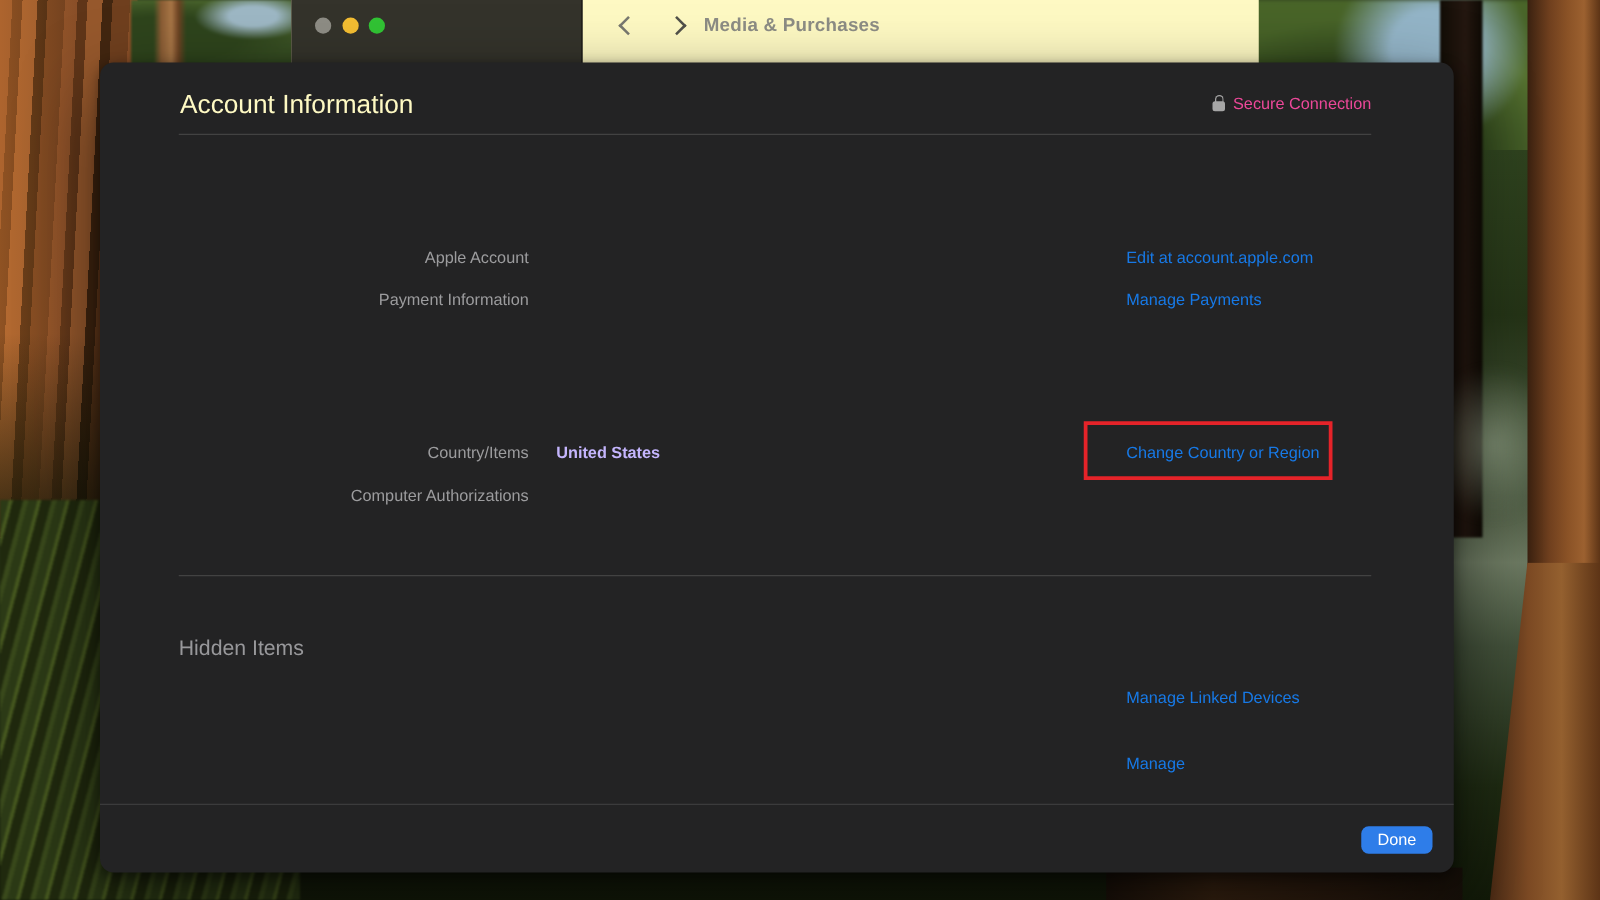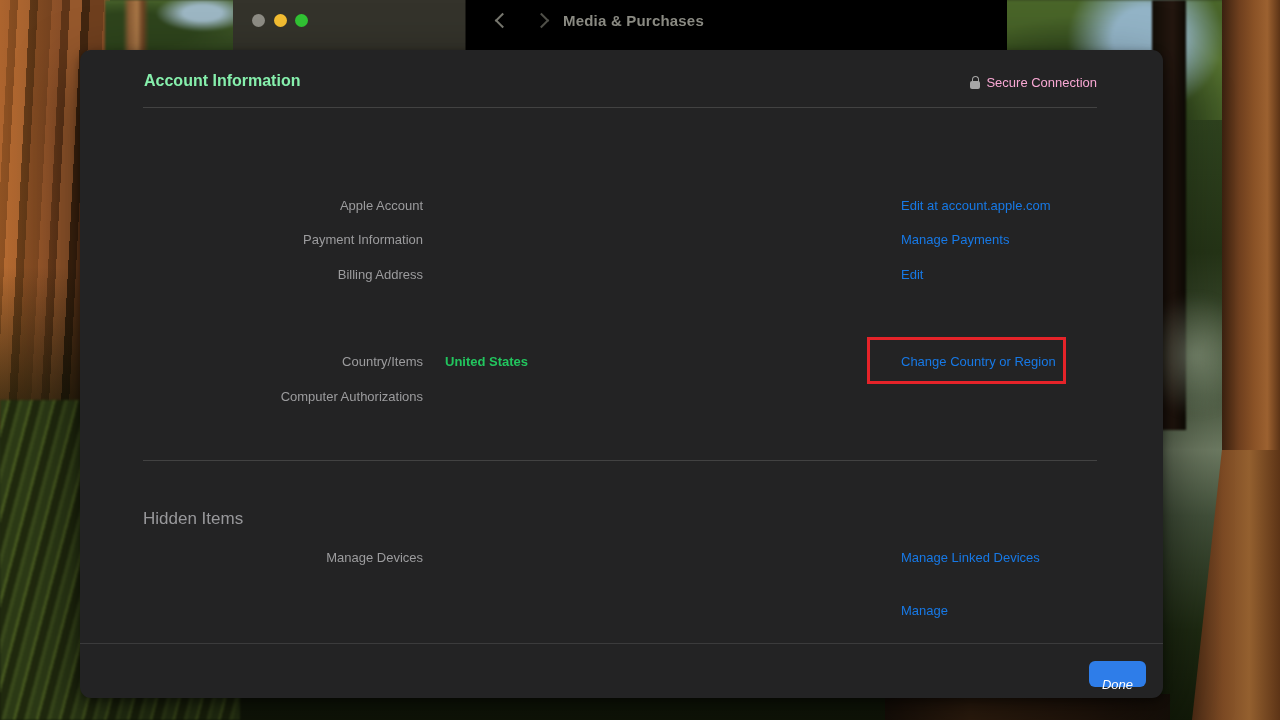--- a/index.html
+++ b/index.html
@@ -38,61 +38,61 @@
     background:radial-gradient(ellipse at 50% 50%,rgba(165,180,155,.55),rgba(165,180,155,0) 72%);}
   .wp-right-trunk{position:absolute;right:0;top:0;bottom:0;width:58px;
     background:linear-gradient(90deg,#3a2110 0%,#6f3f1e 30%,#8a5226 55%,#9c6130 78%,#5d3416 100%);}
   .wp-right-trunk-b{position:absolute;right:0;bottom:0;height:270px;width:88px;
     clip-path:polygon(34% 0,100% 0,100% 100%,0 100%);
     background:linear-gradient(90deg,#4a2a14 0%,#7c4a24 35%,#94602f 65%,#5d3416 100%);}
   .wp-bottom-trunk{position:absolute;left:885px;width:285px;bottom:0;height:26px;
     background:linear-gradient(90deg,#1c120a,#3a2412 30%,#2a1a0e 70%,#171009);}
 
   
-  .bg-window{position:absolute;left:233px;top:0;width:774px;height:56px;background:#000000;}
+  .bg-window{position:absolute;left:233px;top:0;width:774px;height:56px;background:#fef9c3;}
   .bg-sidebar{position:absolute;left:0;top:0;width:232px;height:100%;background:#34332b;
     border-right:1px solid #1b1a16;}
   .tl{position:absolute;top:14px;width:13px;height:13px;border-radius:50%;}
   .tl-close{left:19px;background:var(--tl-close,#8e8d85);}
   .tl-min{left:41px;background:var(--tl-minimize,#f4be32);}
   .tl-zoom{left:62px;background:var(--tl-zoom,#31c434);}
   .chev{position:absolute;top:15px;width:9px;height:9px;
     border-left:2.2px solid #78786f;border-bottom:2.2px solid #78786f;}
   .chev-back{left:264px;transform:rotate(45deg);}
   .chev-fwd{left:303px;transform:rotate(225deg);border-color:#51514a;}
   .bg-title{position:absolute;left:330px;top:0;line-height:41px;font-size:15px;
     font-weight:700;color:#8d8d85;letter-spacing:.2px;}
 
   
   .dialog{position:absolute;left:80px;top:50px;width:1083px;height:648px;
     background:#232324;border-radius:11px;
     box-shadow:0 25px 60px rgba(0,0,0,.6),0 3px 10px rgba(0,0,0,.45);}
-  .dlg-title{position:absolute;left:64px;top:22px;font-size:16px;font-weight:700;color:#86efac;}
+  .dlg-title{position:absolute;left:64px;top:22px;font-size:21px;font-weight:400;color:#fef9c3;}
   .secure{position:absolute;right:66px;top:25px;display:flex;align-items:center;gap:6px;
-    color:#f9a8d4;font-size:13px;}
+    color:#ec4899;font-size:13px;}
   .lock{position:relative;width:10px;height:8px;background:#a6a6a6;border-radius:2px;margin-top:4px;}
   .lock::before{content:"";position:absolute;left:1.6px;top:-5px;width:6.5px;height:7px;
     border:1.6px solid #a6a6a6;border-bottom:none;border-radius:3.5px 3.5px 0 0;box-sizing:border-box;}
   .divider{position:absolute;height:1px;background:rgba(255,255,255,.14);}
   .hdr-divider{left:63px;right:66px;top:57px;}
   .mid-divider{left:63px;right:66px;top:410px;}
   .footer-divider{left:0;right:0;top:593px;background:rgba(255,255,255,.11);}
   .section-h{position:absolute;left:63px;font-size:17px;color:#98989b;}
   .sh1{top:106px;} .sh2{top:459px;}
   .row{position:absolute;left:0;width:100%;height:20px;font-size:13px;line-height:20px;margin-left:20px;}
   .r1{top:146px;} .r2{top:180px;} .r3{top:215px;} .r4{top:302px;} .r5{top:337px;}
   .r6{top:498px;} .r7{top:551px;}
   .rlabel{position:absolute;left:73px;width:250px;text-align:right;color:#9c9c9e;}
-  .rvalue{position:absolute;left:345px;color:#22c55e;font-weight:600;}
+  .rvalue{position:absolute;left:345px;color:#c4b5fd;font-weight:600;}
   .rlink{position:absolute;left:801px;color:var(--link-blue,#1779e6);cursor:pointer;text-decoration:none;}
   .highlight-rect{position:absolute;left:787px;top:287px;width:199px;height:47px;
     border:3px solid var(--highlight-red,#e52329);box-sizing:border-box;}
-  .done-btn{position:absolute;right:17px;top:611px;height:22px;padding:13px 13px;
+  .done-btn{position:absolute;right:17px;top:611px;height:22px;padding:0 13px;
     background:var(--accent-blue,#2e7de9);color:#fff;font-size:13px;line-height:22px;
-    border:none;border-radius:6px;cursor:pointer;font-family:inherit;font-style:italic;}
+    border:none;border-radius:6px;cursor:pointer;font-family:inherit;}
 </style>
 </head>
 <body>
 
 <div class="wp-base"></div>
 <div class="wp-left-trunk"></div>
 <div class="wp-left-green"></div>
 <div class="wp-topleft-forest"></div>
 <div class="wp-canopy-right"></div>
 <div class="wp-right-forest"></div>
@@ -123,41 +123,36 @@
 
 
   <div class="row r1">
     <span class="rlabel">Apple Account</span>
     <a class="rlink">Edit at account.apple.com</a>
   </div>
   <div class="row r2">
     <span class="rlabel">Payment Information</span>
     <a class="rlink">Manage Payments</a>
   </div>
-  <div class="row r3">
-    <span class="rlabel">Billing Address</span>
-    <a class="rlink">Edit</a>
-  </div>
   <div class="row r4">
     <span class="rlabel">Country/Items</span>
     <span class="rvalue">United States</span>
     <a class="rlink">Change Country or Region</a>
   </div>
   <div class="row r5">
     <span class="rlabel">Computer Authorizations</span>
   </div>
 
   <div class="highlight-rect"></div>
 
   <div class="divider mid-divider"></div>
 
   <span class="section-h sh2">Hidden Items</span>
 
   <div class="row r6">
-    <span class="rlabel">Manage Devices</span>
     <a class="rlink">Manage Linked Devices</a>
   </div>
   <div class="row r7">
     <a class="rlink">Manage</a>
   </div>
 
   <div class="divider footer-divider"></div>
   <button class="done-btn">Done</button>
 </div>
 

